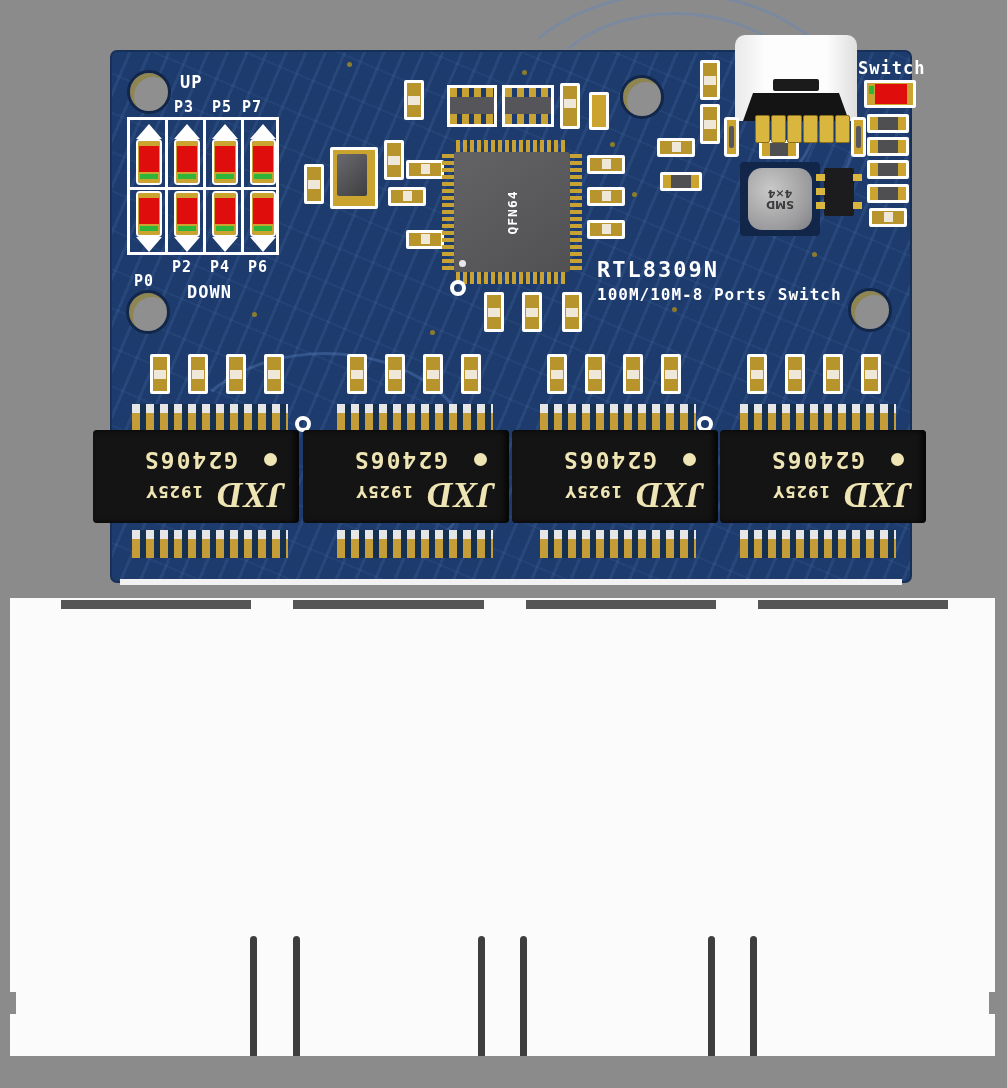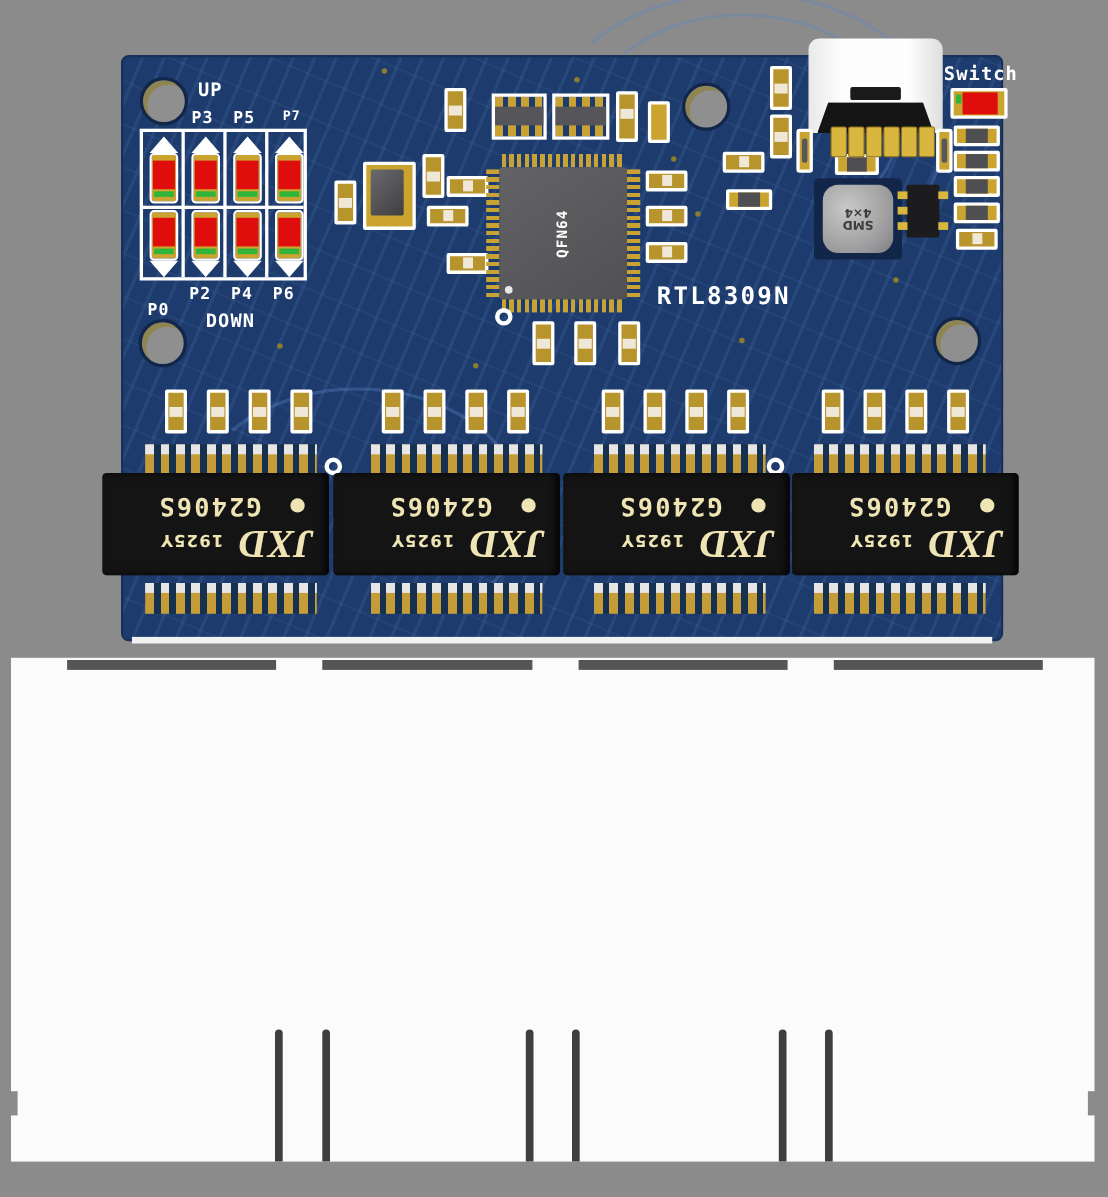--- a/index.html
+++ b/index.html
@@ -126,21 +126,21 @@
   <div class="trace-arc" style="left:60px;top:300px;width:300px;height:220px;"></div>
 
   <div class="hole" style="left:15px;top:18px;"></div>
   <div class="hole" style="left:508px;top:23px;"></div>
   <div class="hole" style="left:14px;top:238px;"></div>
   <div class="hole" style="left:736px;top:236px;"></div>
 
   <div class="sil" style="left:68px;top:20px;font-size:17px;">UP</div>
   <div class="sil" style="left:62px;top:46px;font-size:15px;">P3</div>
   <div class="sil" style="left:100px;top:46px;font-size:15px;">P5</div>
-  <div class="sil" style="left:145px;top:46px;font-size:12px;">P7</div>
+  <div class="sil" style="left:130px;top:46px;font-size:15px;">P7</div>
   <div class="sil" style="left:22px;top:220px;font-size:15px;">P0</div>
   <div class="sil" style="left:60px;top:206px;font-size:15px;">P2</div>
   <div class="sil" style="left:98px;top:206px;font-size:15px;">P4</div>
   <div class="sil" style="left:136px;top:206px;font-size:15px;">P6</div>
   <div class="sil" style="left:75px;top:230px;font-size:17px;">DOWN</div>
 
   <div class="ledgrid">
     <div class="vdiv" style="left:35px;"></div>
     <div class="vdiv" style="left:73px;"></div>
     <div class="vdiv" style="left:111px;"></div>
@@ -207,20 +207,21 @@
   <div class="via-w" style="left:338px;top:228px;"></div>
 
   <div class="cap-h" style="left:475px;top:103px;"></div>
   <div class="cap-h" style="left:475px;top:135px;"></div>
   <div class="cap-h" style="left:475px;top:168px;"></div>
   <div class="cap-v" style="left:372px;top:240px;"></div>
   <div class="cap-v" style="left:410px;top:240px;"></div>
   <div class="cap-v" style="left:450px;top:240px;"></div>
 
   <div class="sil" style="left:485px;top:205px;font-size:22px;letter-spacing:2px;">RTL8309N</div>
+  <div class="sil" style="left:485px;top:233px;font-size:16px;">100M/10M-8 Ports Switch</div>
 
   <div class="sil" style="left:746px;top:6px;font-size:17px;">Switch</div>
   <div class="powerled"></div>
   <div class="res-h" style="left:755px;top:62px;"></div>
   <div class="res-h" style="left:755px;top:85px;"></div>
   <div class="res-h" style="left:755px;top:108px;"></div>
   <div class="res-h" style="left:755px;top:132px;"></div>
   <div class="cap-h" style="left:757px;top:156px;"></div>
 
   <div class="cap-v" style="left:588px;top:8px;"></div>

